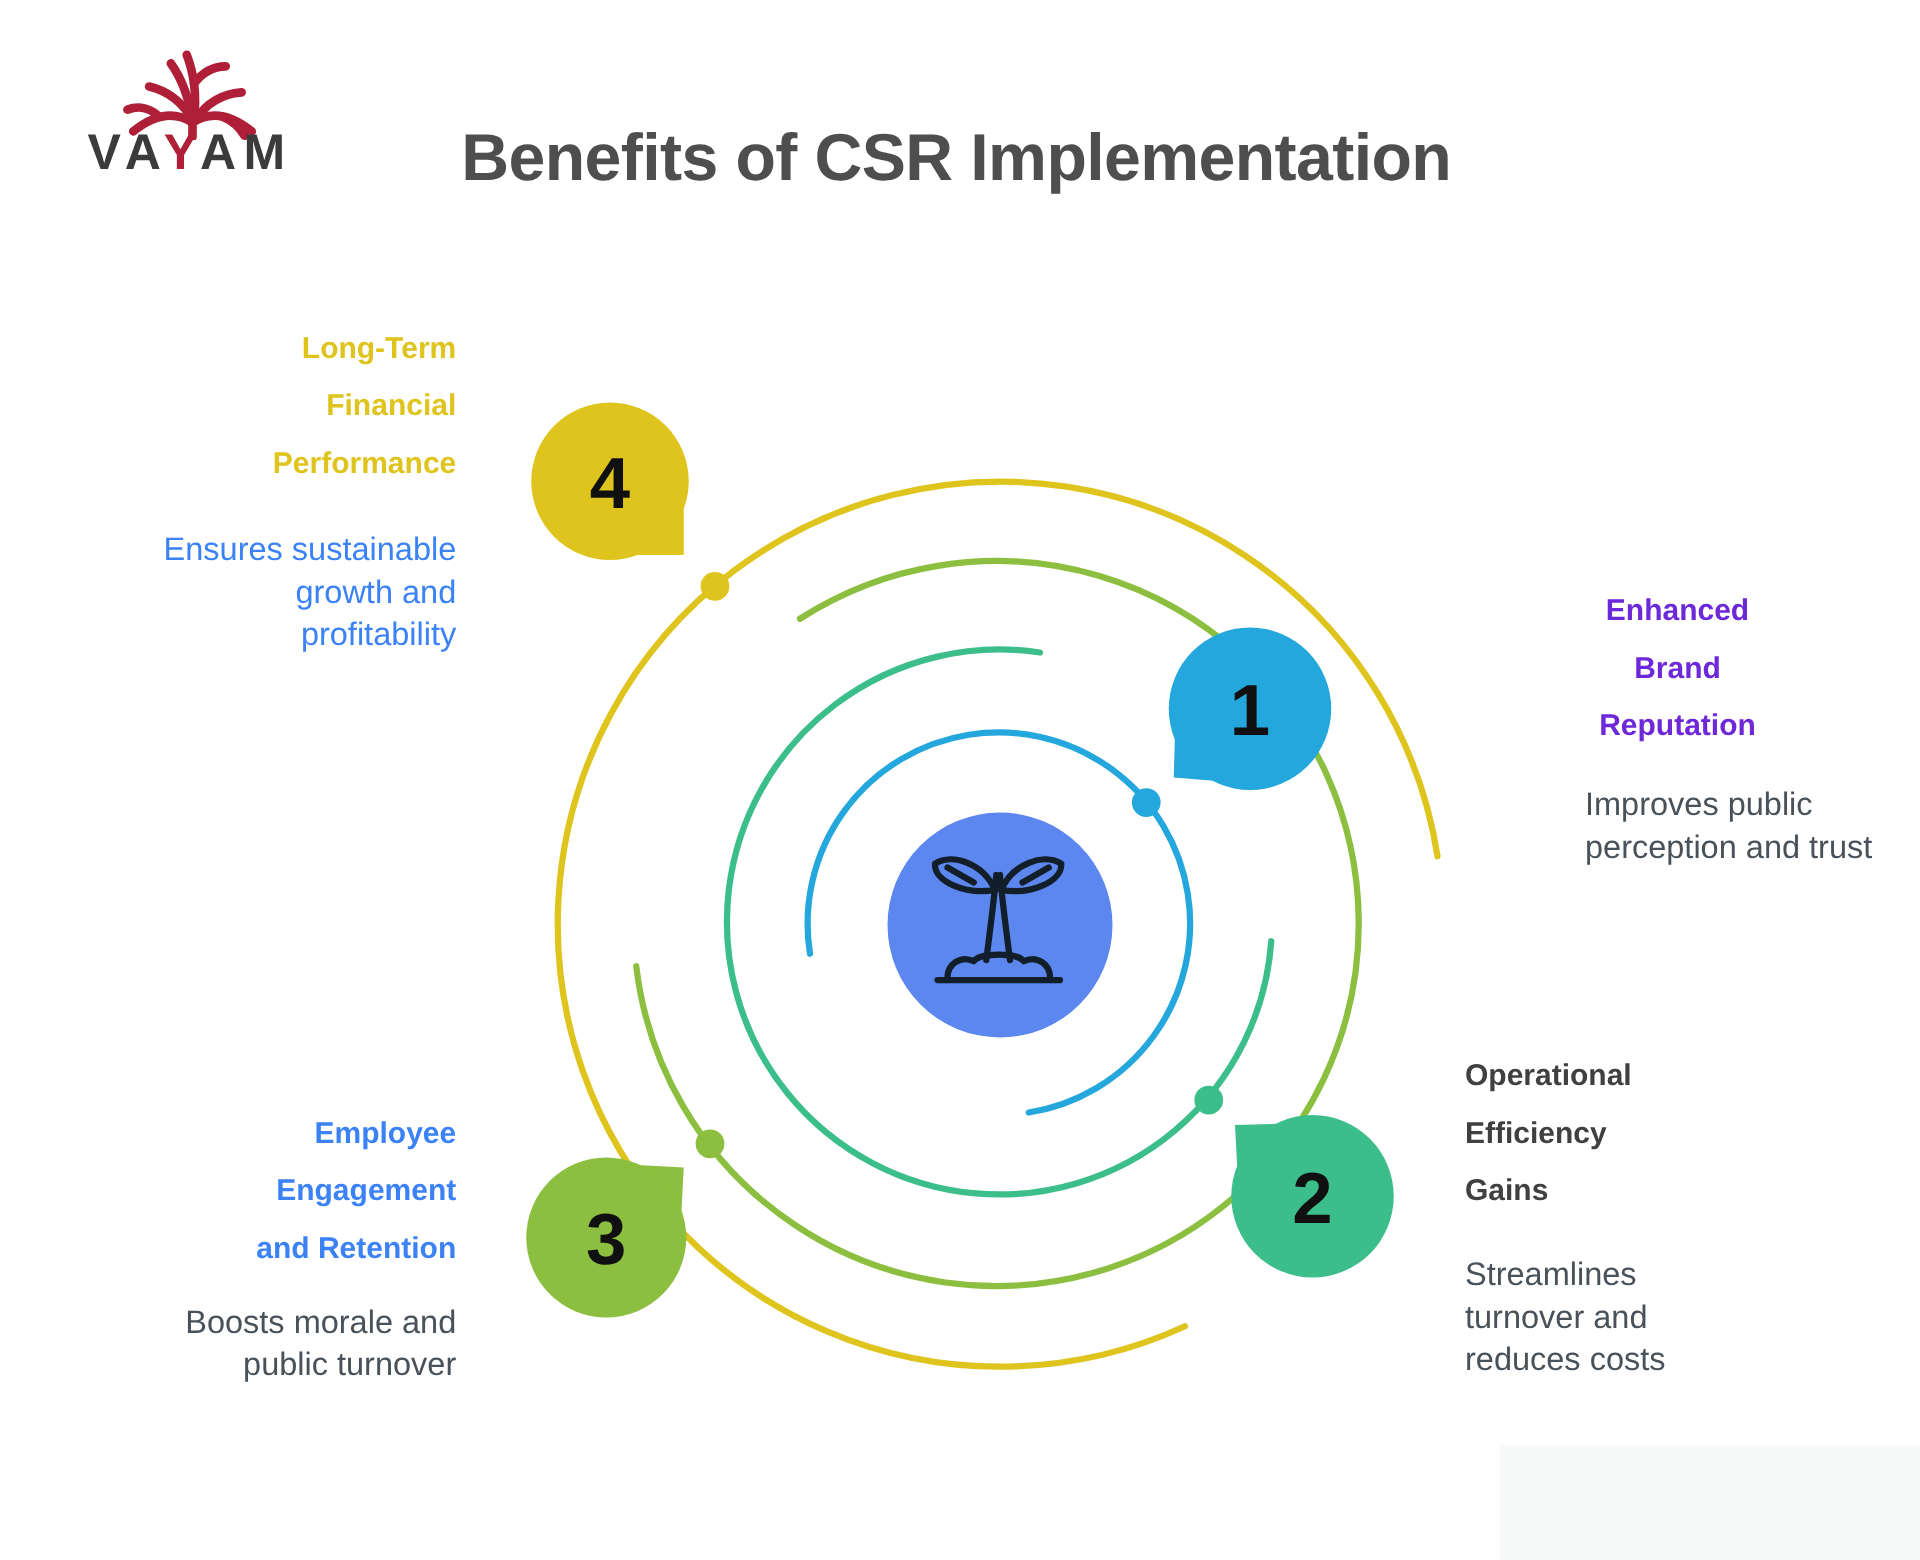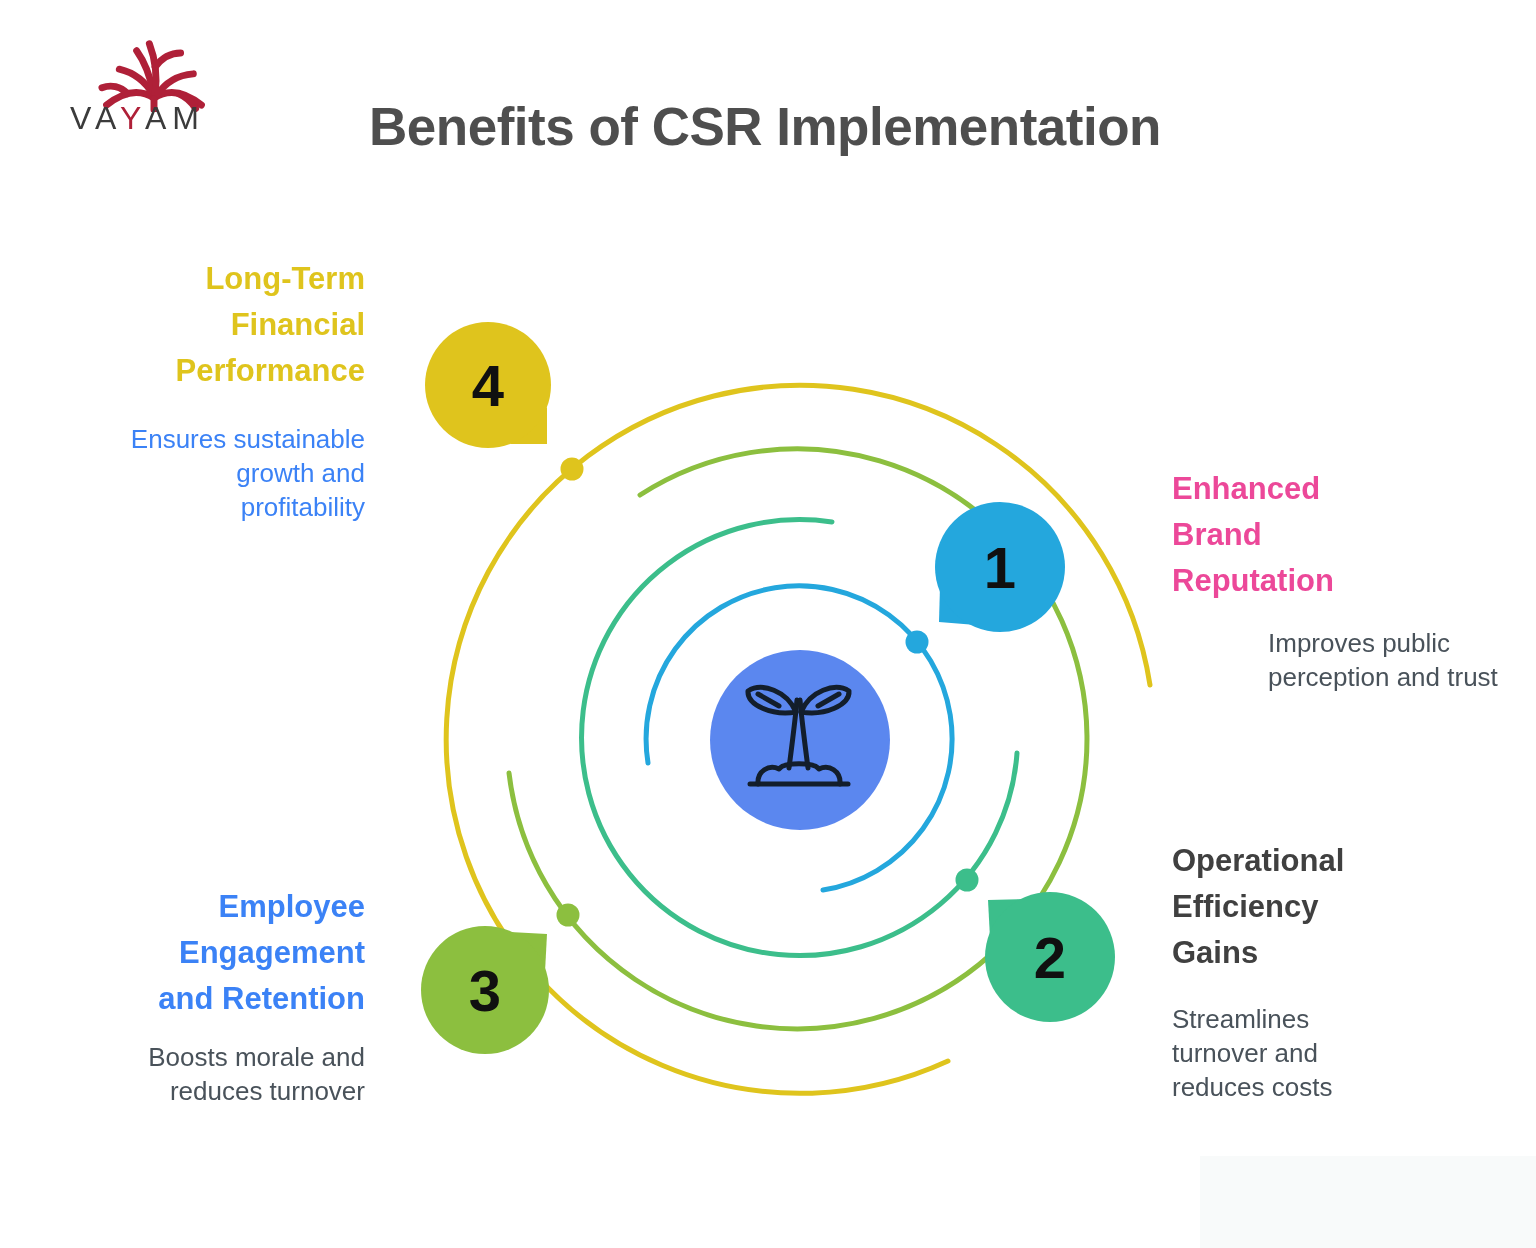--- a/index.html
+++ b/index.html
@@ -6,33 +6,33 @@
   body{
     width:1536px;height:1248px;position:relative;overflow:hidden;
     background:#ffffff;
     font-family:"Liberation Sans","DejaVu Sans",sans-serif;
   }
   .abs{position:absolute;}
   
   .logo-icon{left:96px;top:38px;width:116px;height:74px;}
   .logo-text{
     left:70px;top:102px;width:180px;
-    font-size:32px;font-weight:400;letter-spacing:6px;line-height:1;
+    font-size:40px;font-weight:700;letter-spacing:6px;line-height:1;
     color:#3B3B3B;white-space:nowrap;
   }
   .page-title{
     left:250px;top:96px;width:1030px;text-align:center;
     font-size:53px;font-weight:700;letter-spacing:-0.5px;
     white-space:nowrap;
   }
   
   .diagram{left:0;top:0;width:1536px;height:1248px;}
   
   .benefit-title{
-    font-size:31px;font-weight:700;line-height:46px;white-space:pre-line;
+    font-size:24px;font-weight:700;line-height:46px;white-space:pre-line;
   }
   .benefit-desc{
     font-size:26px;font-weight:400;line-height:34px;white-space:pre-line;
   }
   .align-r{text-align:right;}
   .b4-title{left:40px;top:256px;width:325px;}
   .b4-desc {left:40px;top:422px;width:325px;}
   .b1-title{left:1172px;top:466px;width:340px;}
   .b1-desc {left:1232px;top:626px;width:340px;margin-left:36px;}
   .b2-title{left:1172px;top:838px;width:340px;}
@@ -123,30 +123,30 @@
   </g>
 </svg>
 
 <div class="abs benefit-title align-r b4-title" style="color: rgb(223, 196, 29);">Long-Term
 Financial
 Performance</div>
 <div class="abs benefit-desc  align-r b4-desc" style="color: #3b82f6;">Ensures sustainable
 growth and
 profitability</div>
 
-<div class="abs benefit-title b1-title" style="color: #ec4899;">Enhanced
+<div class="abs benefit-title b1-title" style="color: #6d28d9; text-align: center;">Enhanced
 Brand
 Reputation</div>
 <div class="abs benefit-desc  b1-desc" style="color: rgb(73, 82, 90);">Improves public
 perception and trust</div>
 
 <div class="abs benefit-title b2-title" style="color: #404040;">Operational
 Efficiency
 Gains</div>
 <div class="abs benefit-desc  b2-desc" style="color: rgb(73, 82, 90);">Streamlines
 turnover and
 reduces costs</div>
 
 <div class="abs benefit-title align-r b3-title" style="color: #3b82f6;">Employee
 Engagement
 and Retention</div>
 <div class="abs benefit-desc  align-r b3-desc" style="color: rgb(73, 82, 90);">Boosts morale and
-reduces turnover</div>
+public turnover</div>
 
 </body></html>

